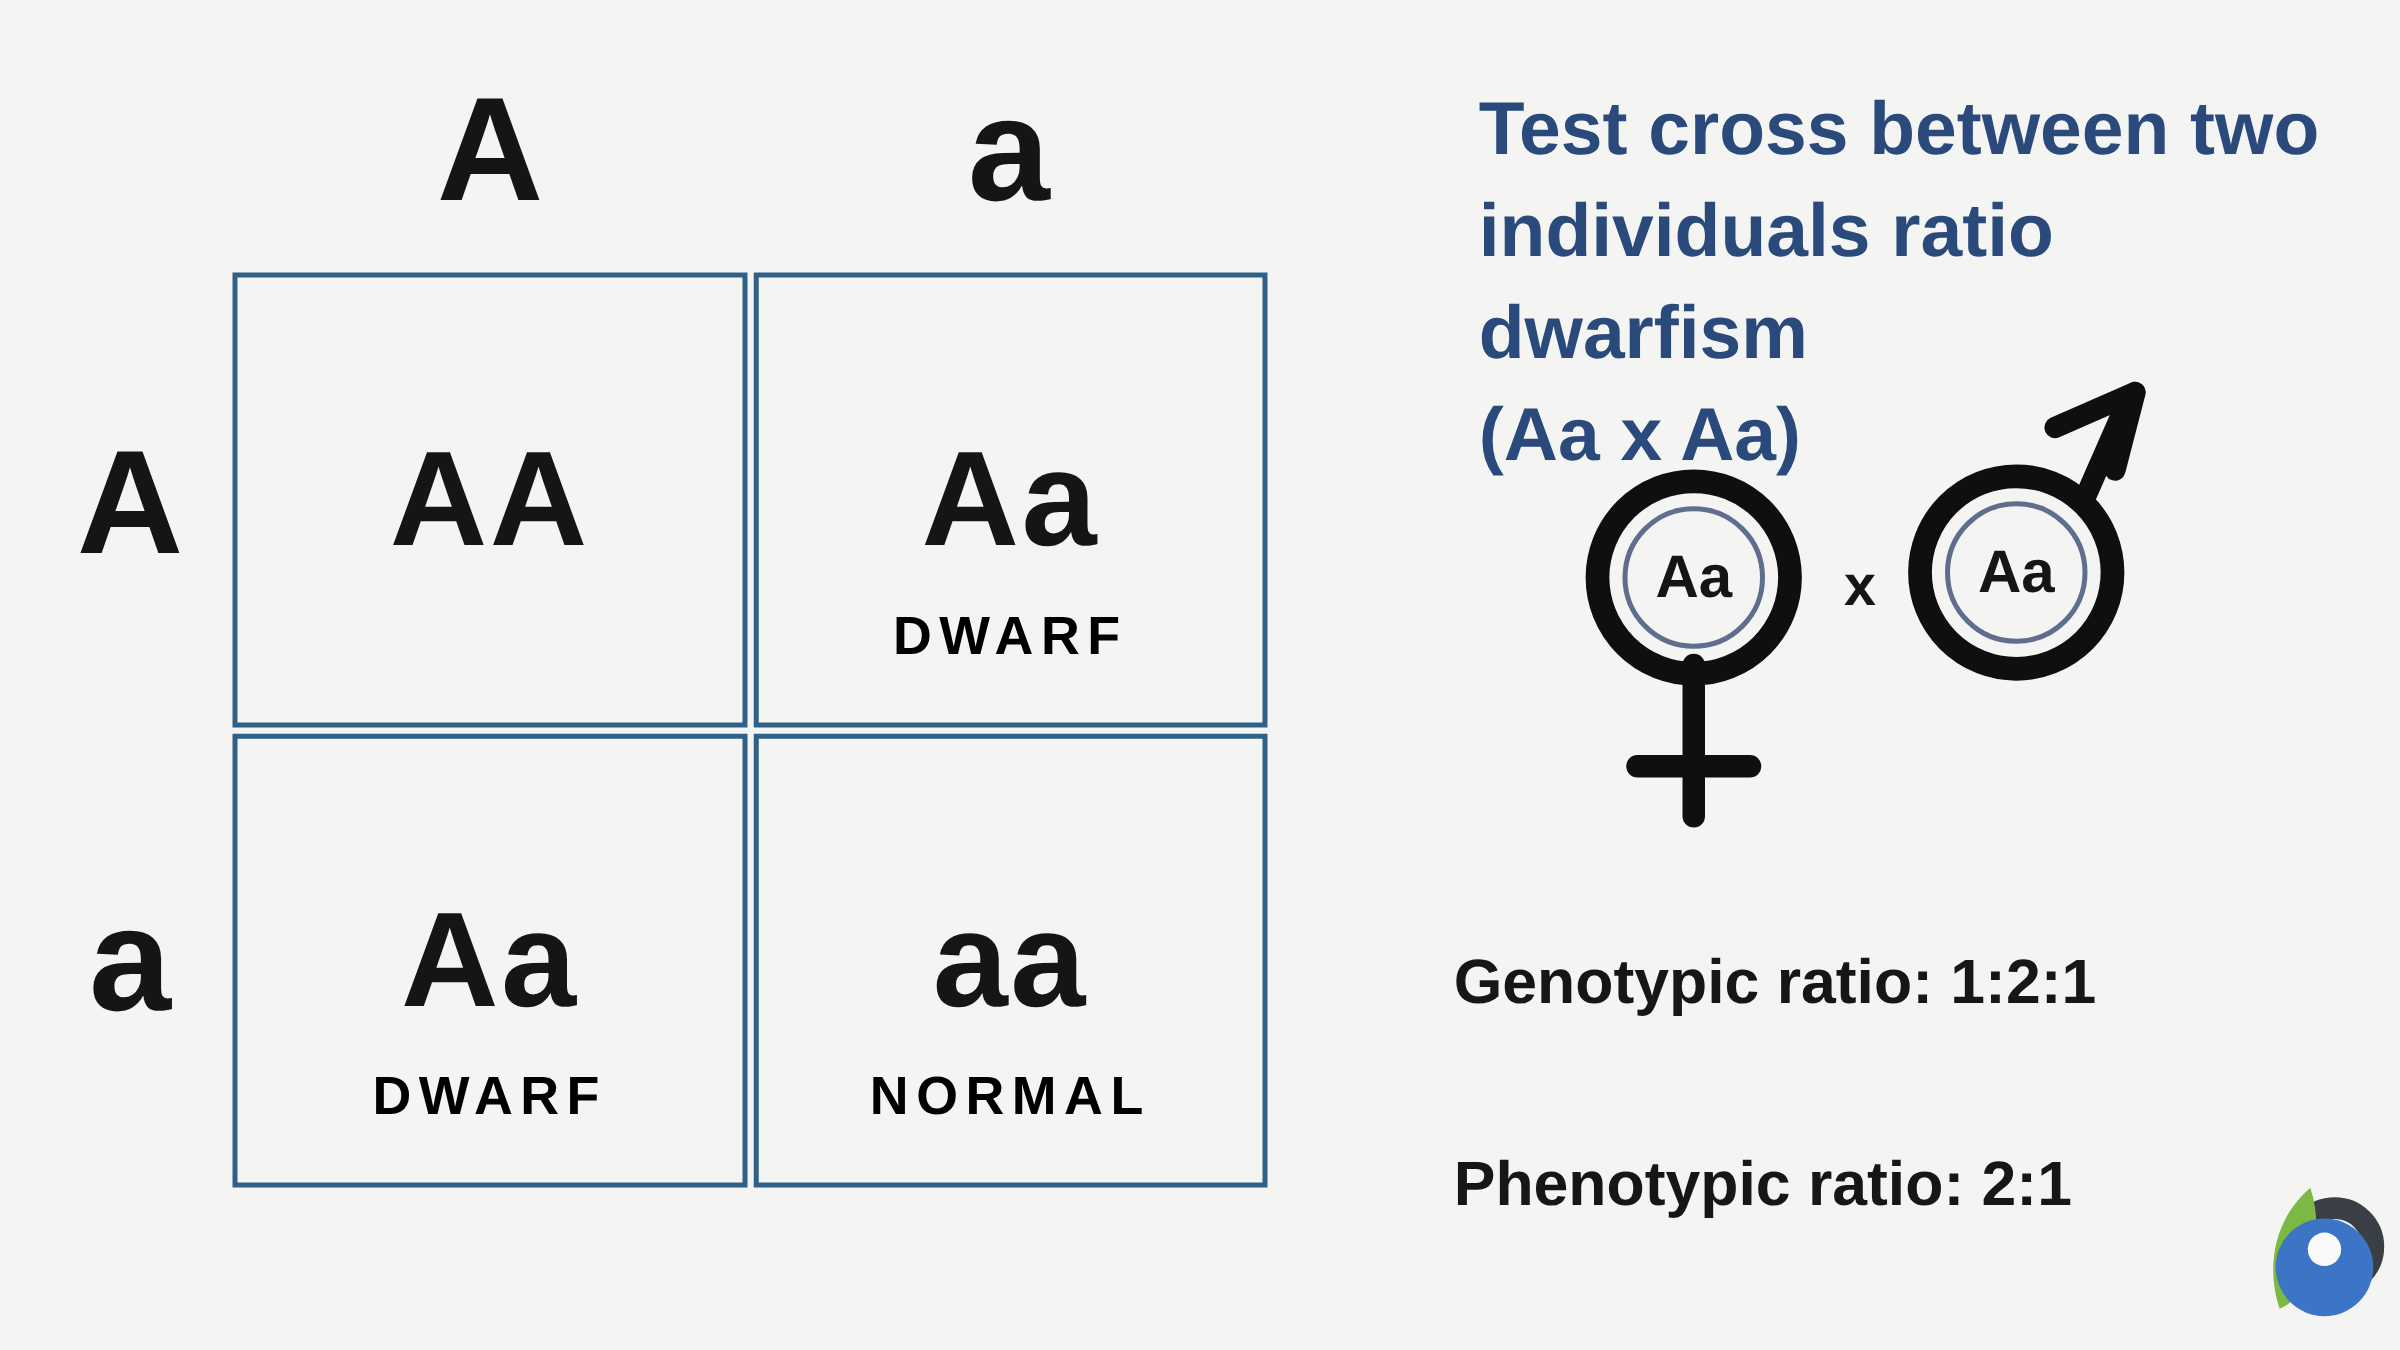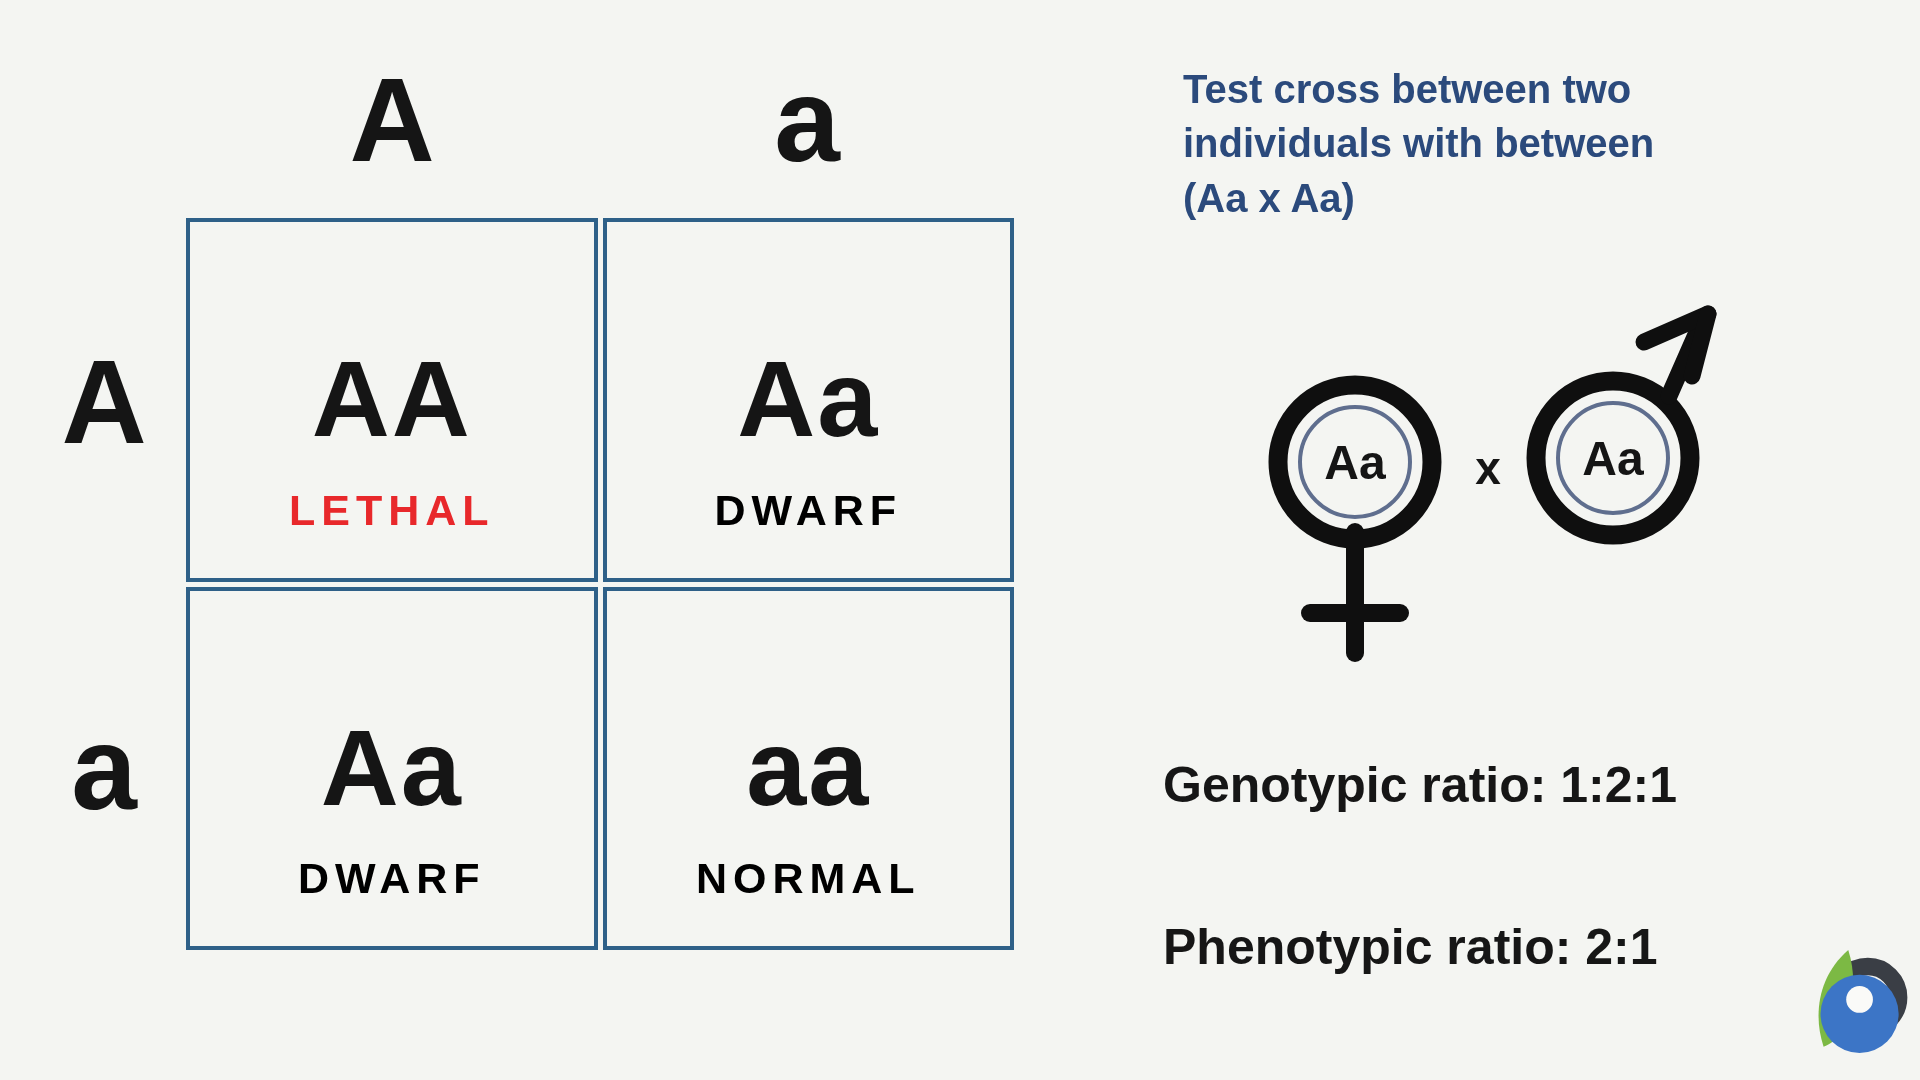--- a/index.html
+++ b/index.html
@@ -41,21 +41,21 @@
     position:absolute;top:81%;left:0;width:100%;text-align:center;
     transform:translateY(-50%);
     font-size:43px;font-weight:bold;color:#000000;letter-spacing:6px;line-height:1;
   }
   .cell.lethal .phenotype{color:#e8282b;}
 
   
   .title{
     left:1183px;top:62px;width:710px;
     font-family:cursive,sans-serif;
-    font-size:40px;line-height:1.36;color:#2b4a7c;font-weight:bold;
+    font-size:60px;line-height:1.36;color:#2b4a7c;font-weight:bold;
   }
   .ratio{
     left:1163px;
     font-family:cursive,sans-serif;
     font-size:50px;color:#161616;font-weight:bold;margin-top:42px;
   }
   .ratio.genotypic{top:714px;}
   .ratio.phenotypic{top:876px;}
 
   svg text{font-family:"Liberation Sans",sans-serif;}
@@ -66,39 +66,38 @@
 <body>
 
 <div class="abs col-header c0">A</div>
 <div class="abs col-header c1">a</div>
 <div class="abs row-header r0">A</div>
 <div class="abs row-header r1">a</div>
 
 <div class="abs punnett-grid">
   <div class="cell lethal">
     <div class="genotype">AA</div>
-    <div class="phenotype">LETHAL</div>
   </div>
   <div class="cell">
     <div class="genotype">Aa</div>
     <div class="phenotype">DWARF</div>
   </div>
   <div class="cell">
     <div class="genotype">Aa</div>
     <div class="phenotype">DWARF</div>
   </div>
   <div class="cell">
     <div class="genotype">aa</div>
     <div class="phenotype">NORMAL</div>
   </div>
 </div>
 
 <div class="abs title">
   <div>Test cross between two</div>
-  <div>individuals with between</div>
+  <div>individuals ratio dwarfism</div>
   <div>(Aa x Aa)</div>
 </div>
 
 <svg class="abs cross-svg" width="520" height="400" viewBox="0 0 520 400">
 
   <g>
     <circle cx="115" cy="172" r="77" fill="none" stroke="#0f0f0f" stroke-width="19"></circle>
     <line x1="115" y1="242" x2="115" y2="363" stroke="#0f0f0f" stroke-width="18" stroke-linecap="round"></line>
     <line x1="70" y1="323" x2="160" y2="323" stroke="#0f0f0f" stroke-width="18" stroke-linecap="round"></line>
     <circle cx="115" cy="172" r="55" fill="none" stroke="#5f6e8e" stroke-width="4"></circle>

